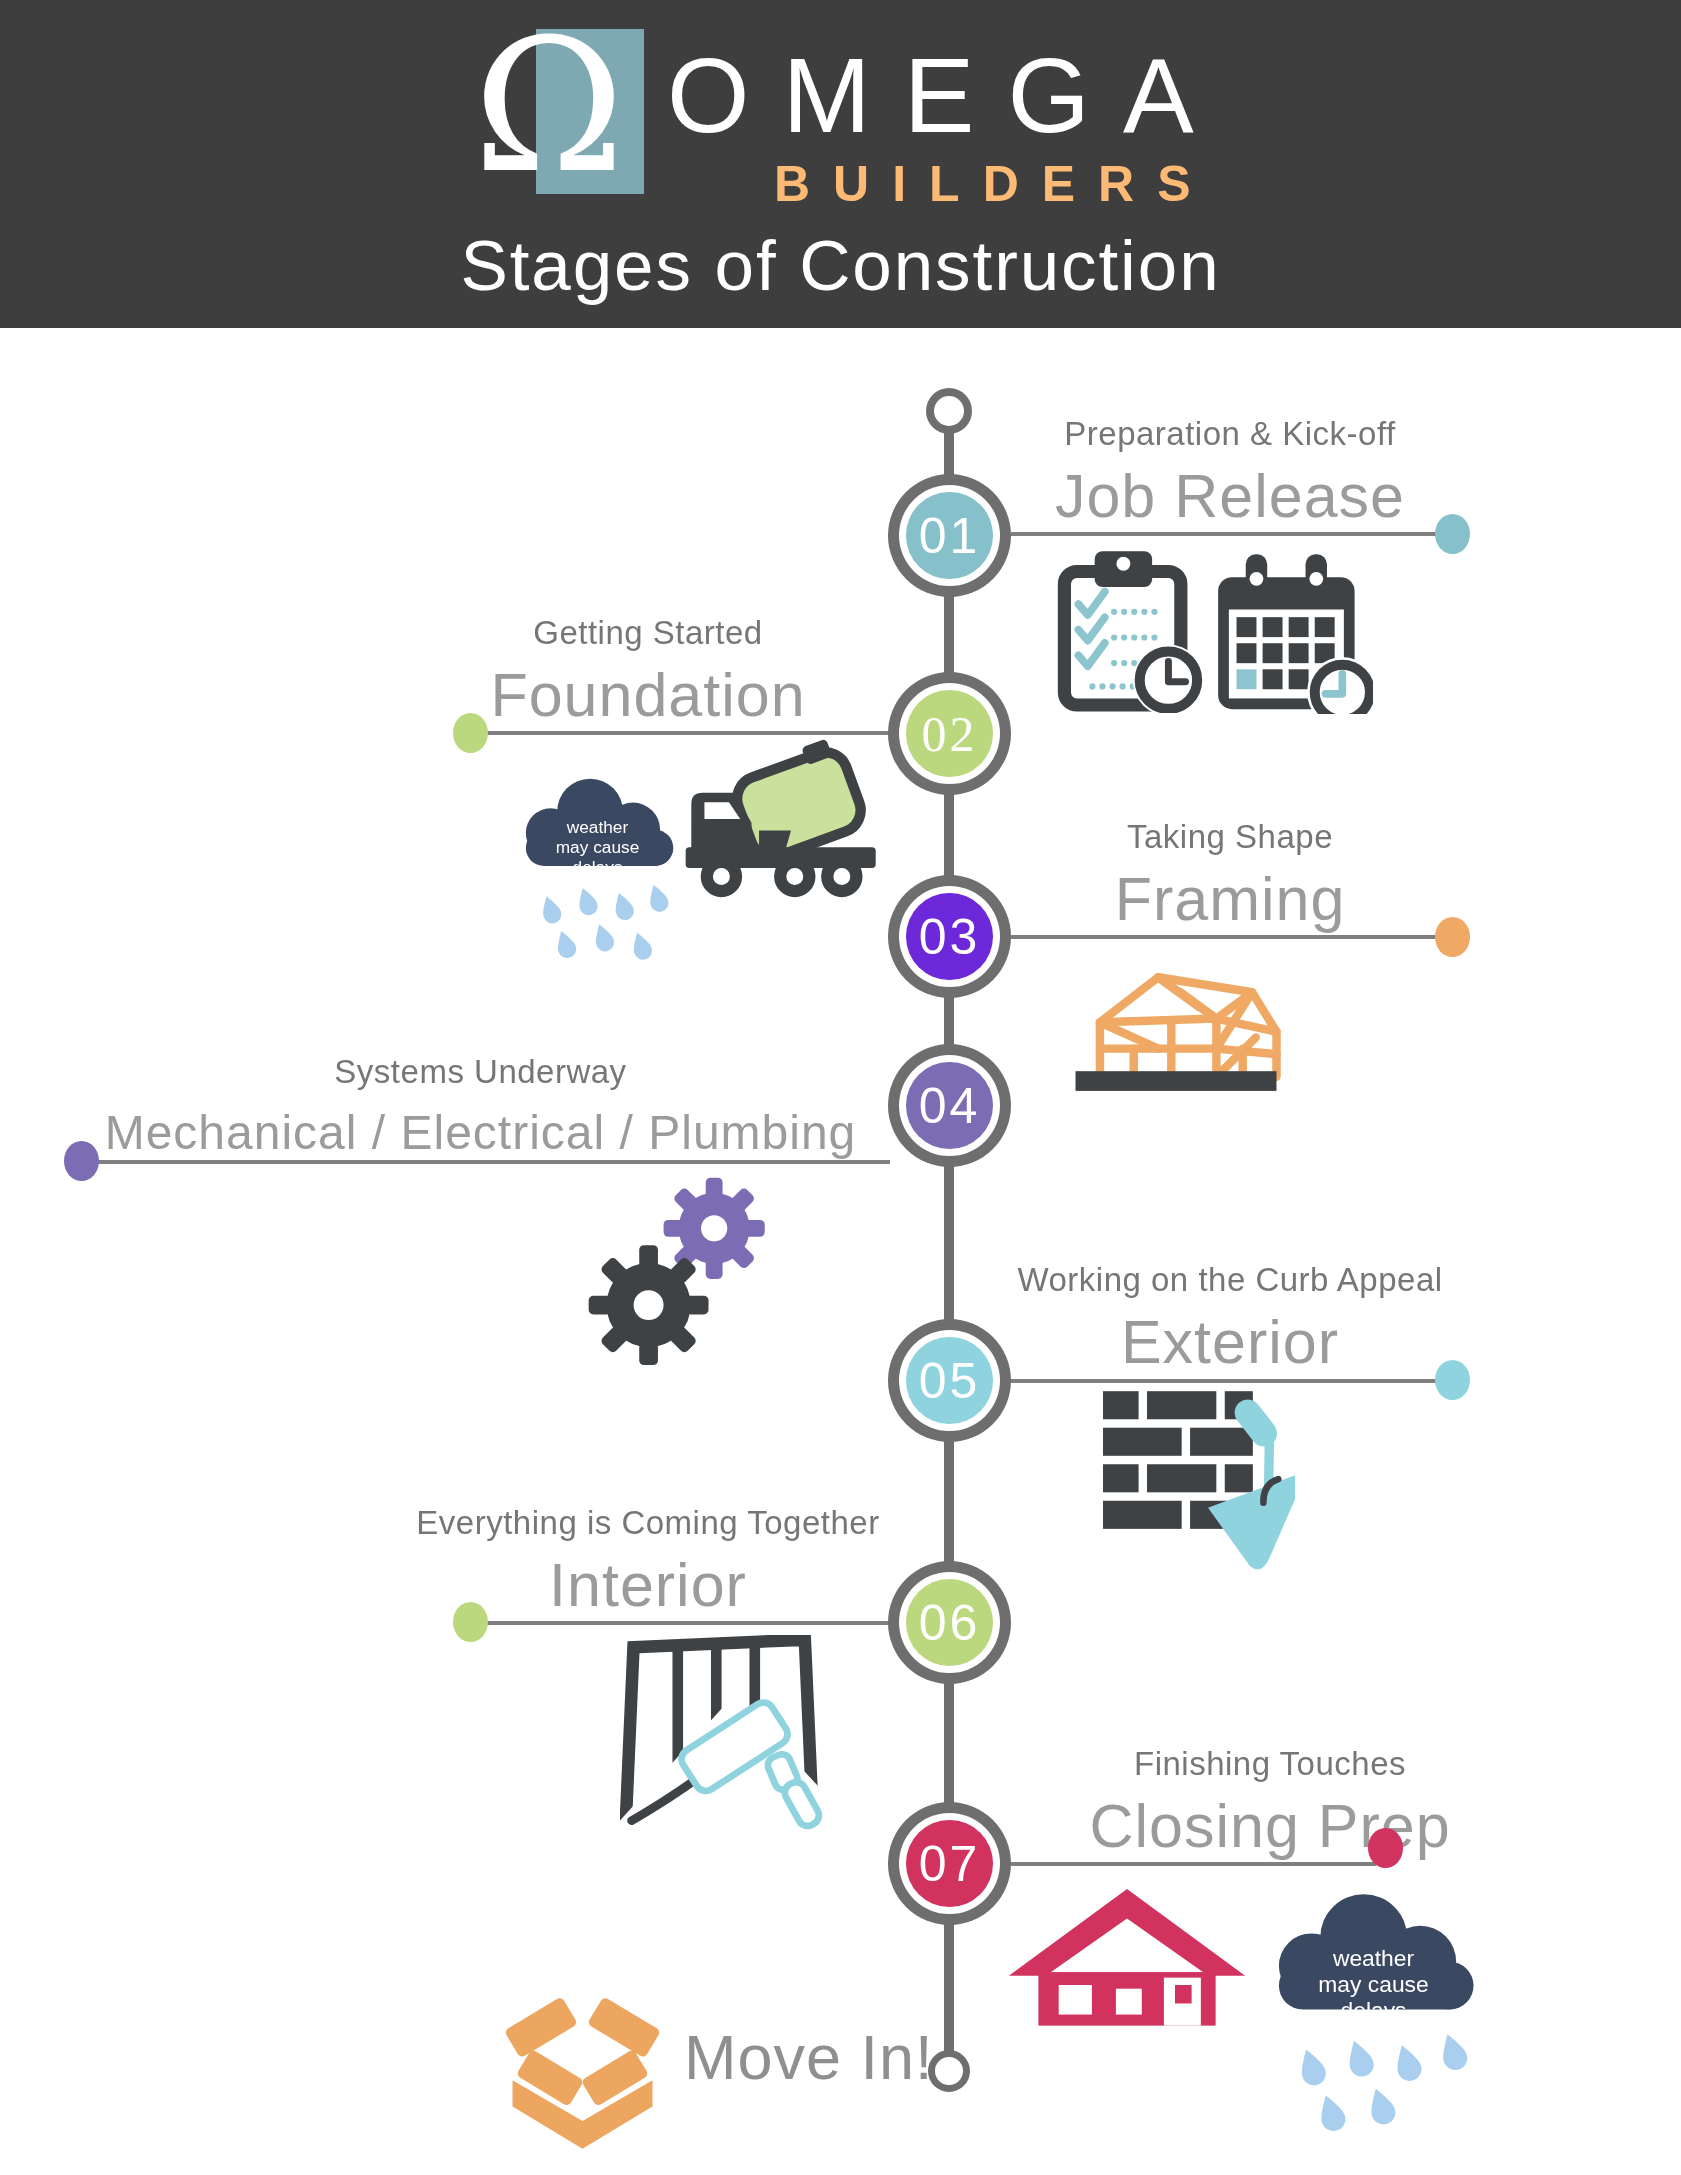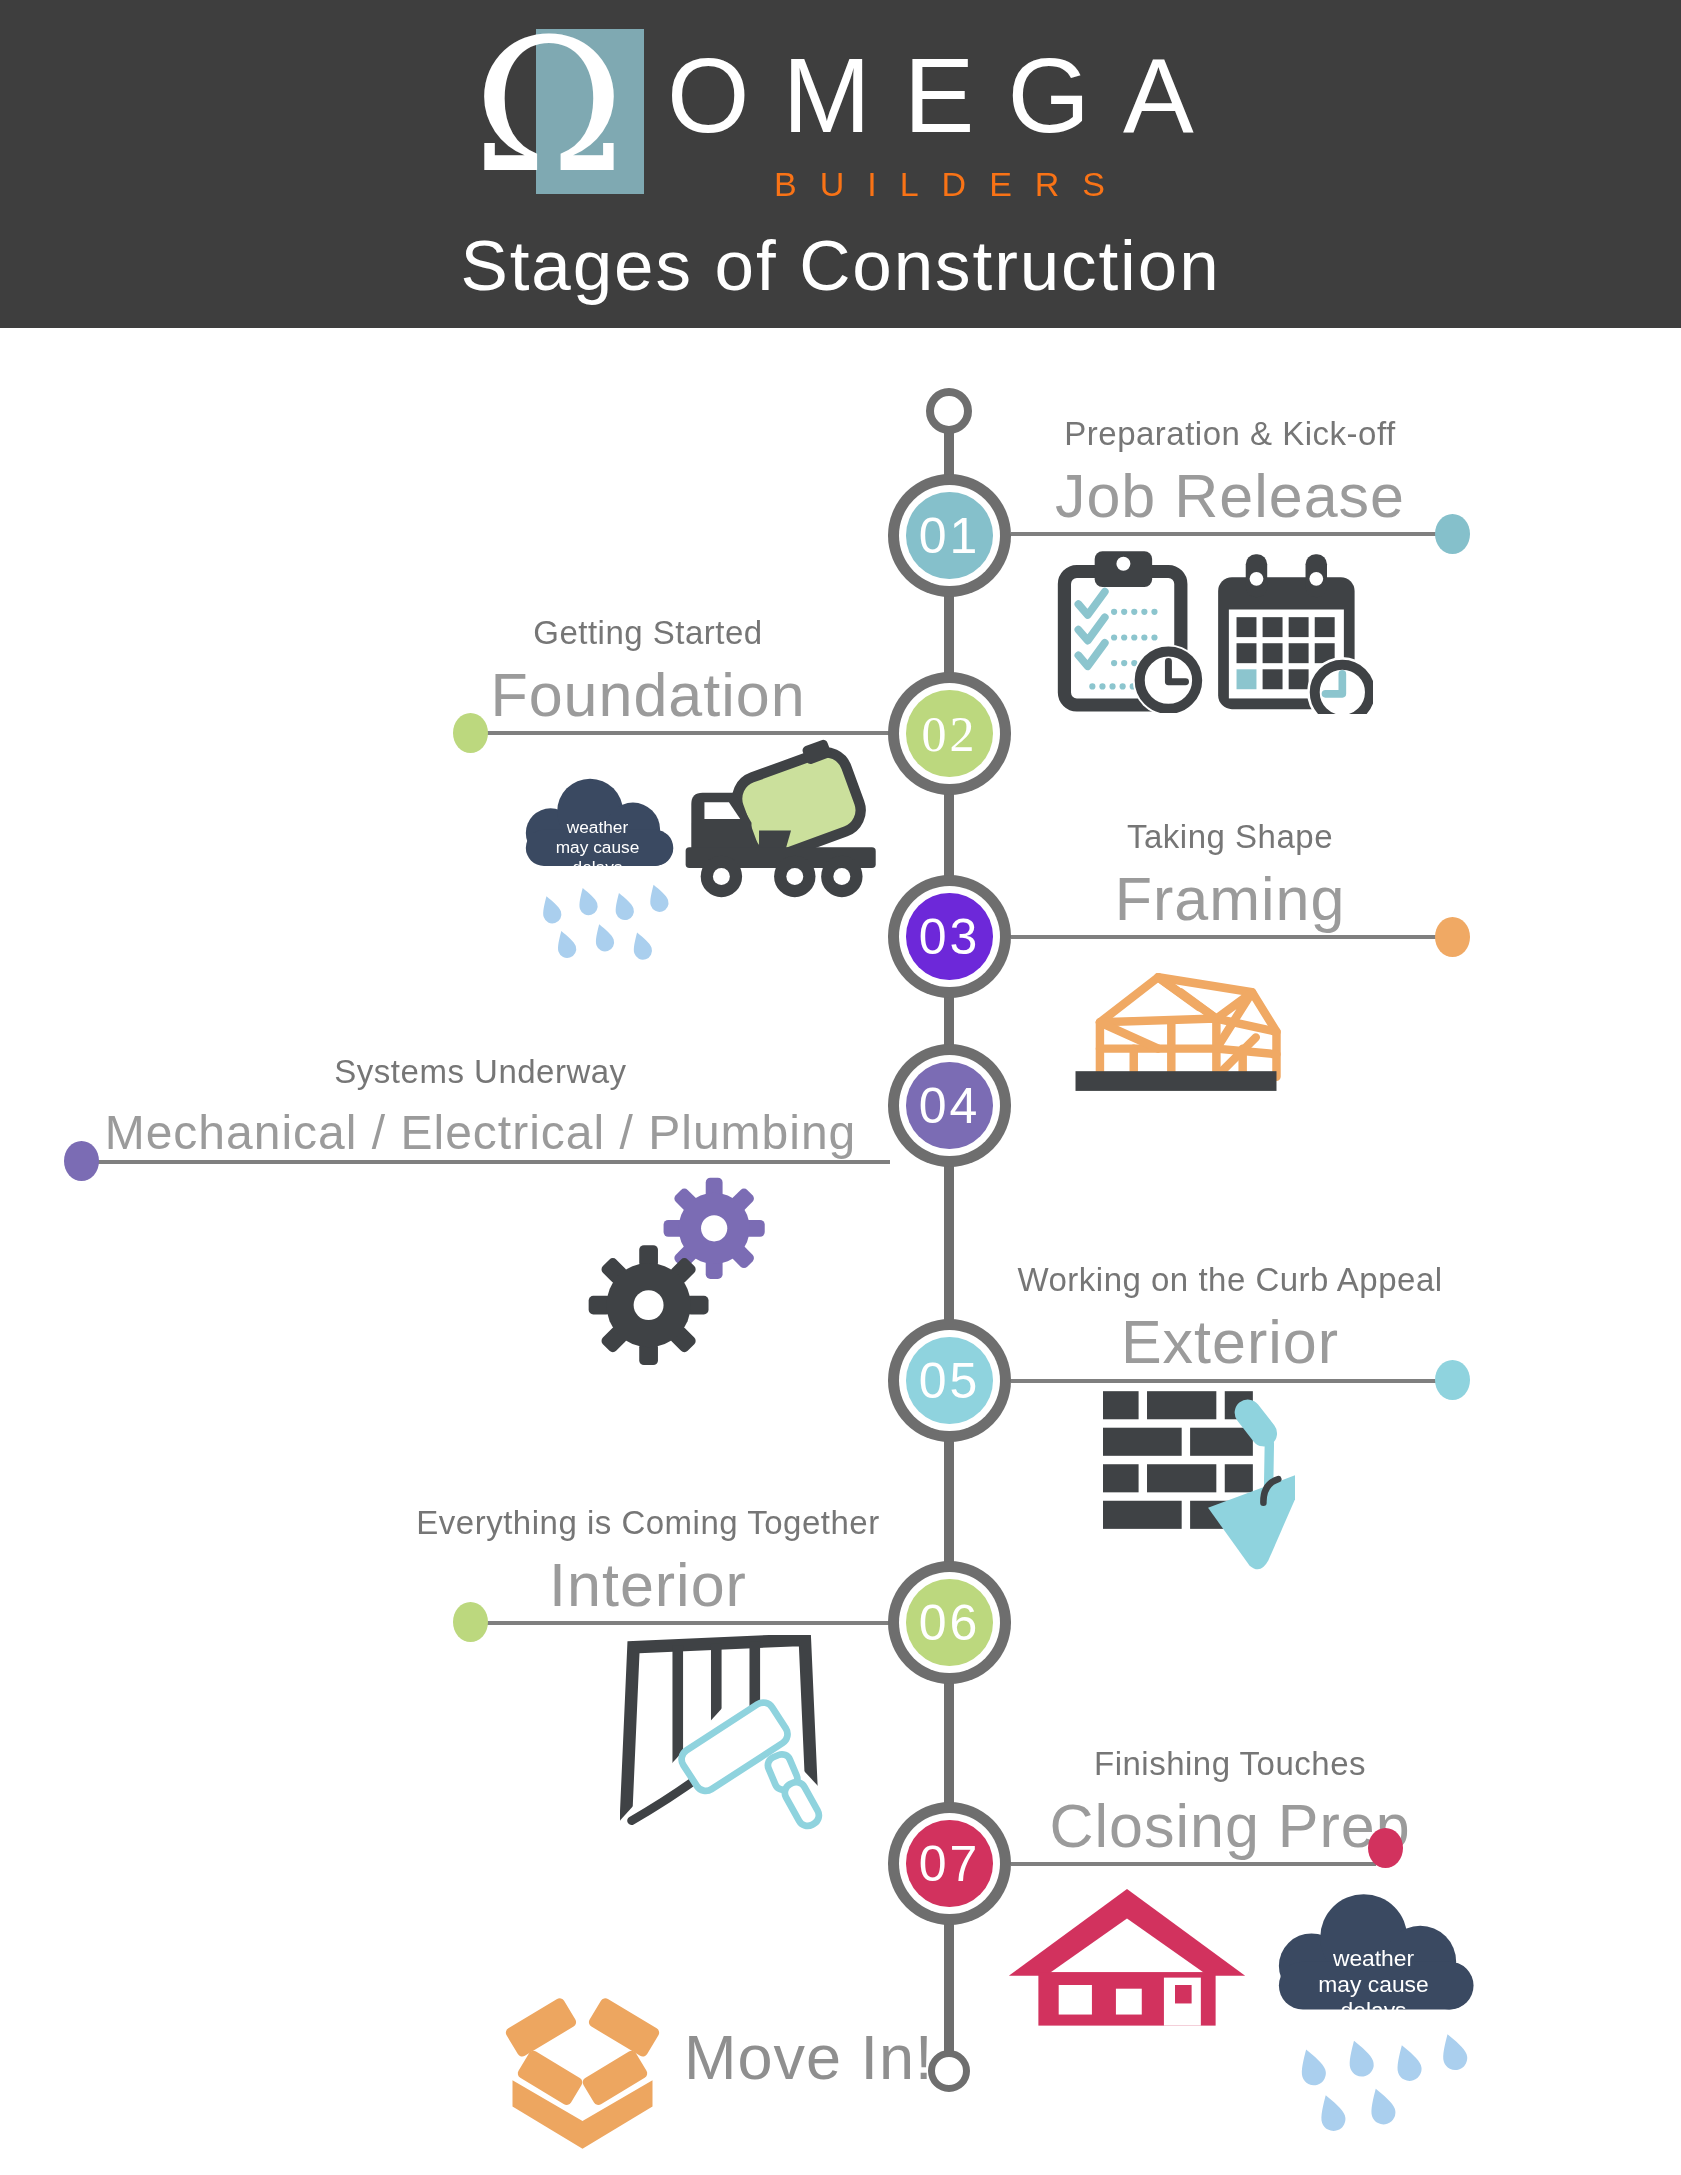--- a/index.html
+++ b/index.html
@@ -9,21 +9,21 @@
   }
   *{margin:0;padding:0;box-sizing:border-box}
   body{background:#fff;font-family:"Liberation Sans",sans-serif;}
   .page{position:relative;width:1681px;height:2175px;background:#fff;overflow:hidden}
 
   
   .header{position:absolute;left:0;top:0;width:1681px;height:328px;background:var(--header_bg)}
   .logo-block{position:absolute;left:536px;top:29px;width:108px;height:165px;background:var(--logo_block_teal)}
   .logo-omega{position:absolute;left:473px;top:15.4px;font-family:"DejaVu Serif",serif;font-size:183px;line-height:183px;color:#fff}
   .logo-name{position:absolute;left:667px;top:42px;font-size:106px;line-height:106px;font-weight:300;letter-spacing:33px;color:#fff}
-  .logo-tagline{position:absolute;left:774px;top:163px;font-size:34px;line-height:42px;font-weight:400;letter-spacing:23px;color:#f97316}
+  .logo-tagline{position:absolute;left:774px;top:163px;font-size:50px;line-height:42px;font-weight:700;letter-spacing:23px;color:#fdba74}
   .page-title{position:absolute;left:0;top:225px;width:1681px;text-align:center;font-size:71px;font-weight:400;letter-spacing:1.9px;color:#fff}
 
   
   .vline{position:absolute;left:944px;top:428px;width:9.6px;height:1625px;background:var(--ring_gray)}
   .terminal{position:absolute;border-radius:50%;background:#fff;border:8.6px solid var(--ring_gray)}
   .terminal.top{left:926px;top:388px;width:46px;height:46px}
   .terminal.bottom{left:928px;top:2050px;width:42px;height:42px;border-width:7.7px}
   .hline{position:absolute;height:3.8px;background:var(--line_gray)}
   .dot{position:absolute;width:35px;height:40px;border-radius:50%}
   .node{position:absolute;width:123px;height:123px;border-radius:50%;background:var(--ring_gray)}
@@ -321,21 +321,21 @@
       <path d="M12 192 Q82 152 146 96" class="f-none s-dark" stroke-width="9" stroke-linecap="round"></path>
       <g transform="translate(122,118) rotate(-33)">
         <rect x="-56" y="-28" width="110" height="48" rx="11" class="f-white s-tool" stroke-width="7"></rect>
         <rect x="22" y="22" width="24" height="36" rx="9" class="f-white s-tool" stroke-width="7" transform="rotate(10)"></rect>
         <rect x="20" y="58" width="22" height="48" rx="10" class="f-white s-tool" stroke-width="7" transform="rotate(4)"></rect>
       </g>
     </svg>
   </section>
 
   <section>
-    <div class="stage-text" style="left:1009px;top:1744px;width:442px">
+    <div class="stage-text" style="left:1049px;top:1744px;width:442px">
       <div class="stage-subtitle">Finishing Touches</div>
       <div class="stage-title">Closing Prep</div>
     </div>
     <div class="hline" style="left:1011px;top:1862px;width:365px"></div>
     <div class="dot" style="left: 1368px; top: 1828px; background: rgb(210, 50, 94);"></div>
     <div class="node" style="left:888px;top:1802px">
       <div class="node-mid">
         <div class="node-in" style="background: rgb(210, 50, 94);">
           <span class="node-num">07</span>
         </div>

